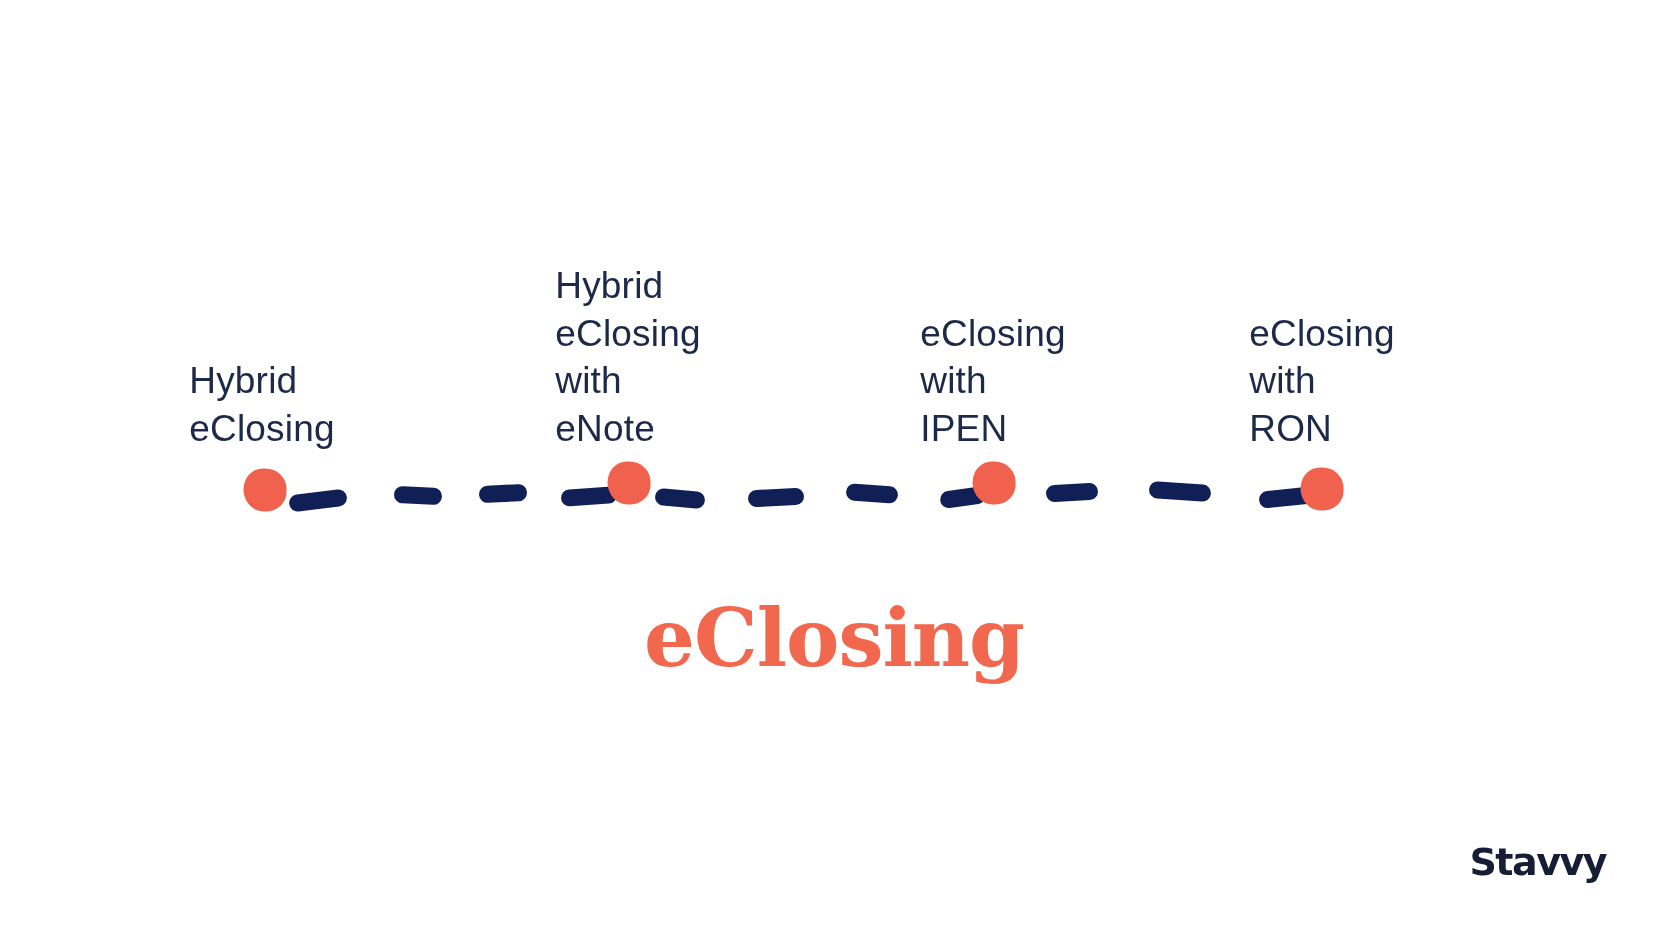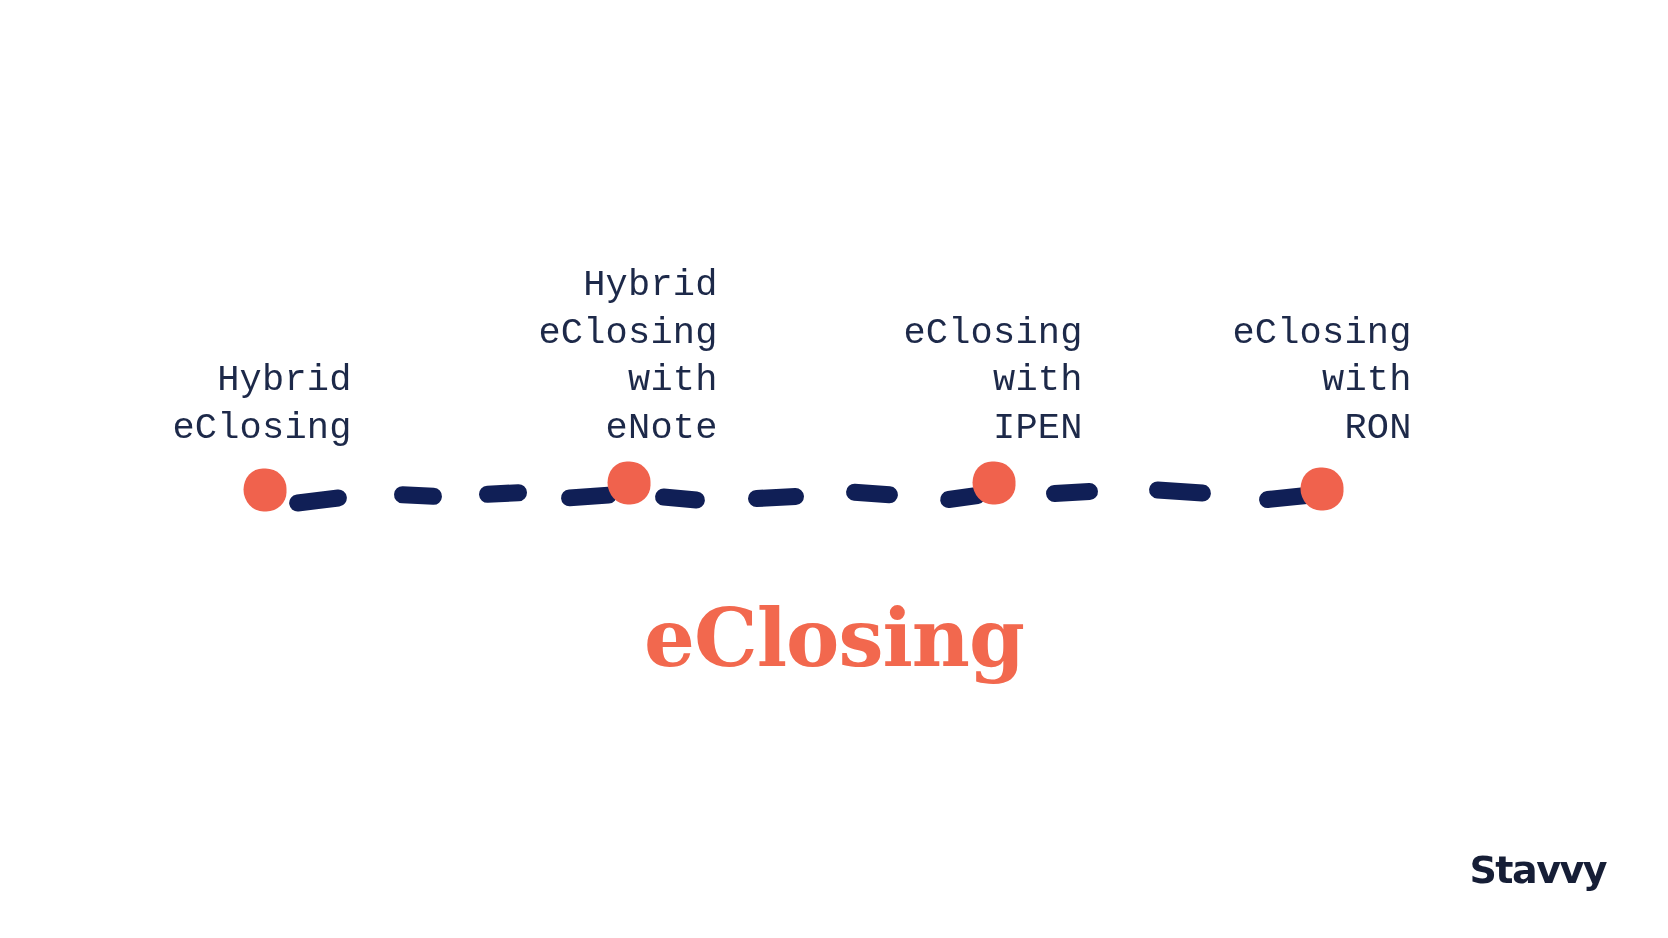--- a/index.html
+++ b/index.html
@@ -14,28 +14,27 @@
   html,body{width:1668px;height:938px;overflow:hidden;background:var(--page-bg);}
   body{font-family:"Liberation Sans","DejaVu Sans",sans-serif;}
   .canvas{
     position:relative;
     width:1668px;height:938px;
     background:var(--page-bg);
   }
   .milestone-label{
     position:absolute;
     transform:translateX(-50%);
-    text-align:right;
+    text-align:left;
     white-space:pre-line;
     color:var(--text-navy);
     font-size:37px;
     line-height:47.5px;
     font-weight:400;
     letter-spacing:0.2px;
-    font-family:Liberation Mono, monospace;
   }
   .dot{
     position:absolute;
     width:43px;height:43px;
     transform:translate(-50%,-50%);
     background:var(--accent-coral);
     border-radius:48% 52% 50% 50% / 52% 50% 48% 55%;
     z-index:2;
   }
   .dash{
@@ -61,21 +60,20 @@
   .logo{
     position:absolute;
     top:840px;
     right:62px;
     font-family:"DejaVu Sans","Liberation Sans",sans-serif;
     font-weight:800;
     font-size:38px;
     letter-spacing:-1.5px;
     color:var(--logo-navy);
     white-space:nowrap;
-    margin-top:8px;
   }
 </style>
 </head>
 <body>
 
 <div class="canvas">
 
   <div id="dash-layer">
       <div class="dash" style="left: 289px; top: 491.5px; width: 58px; transform: rotate(-7deg);"></div>
       <div class="dash" style="left: 394px; top: 486.5px; width: 48px; transform: rotate(3deg);"></div>

